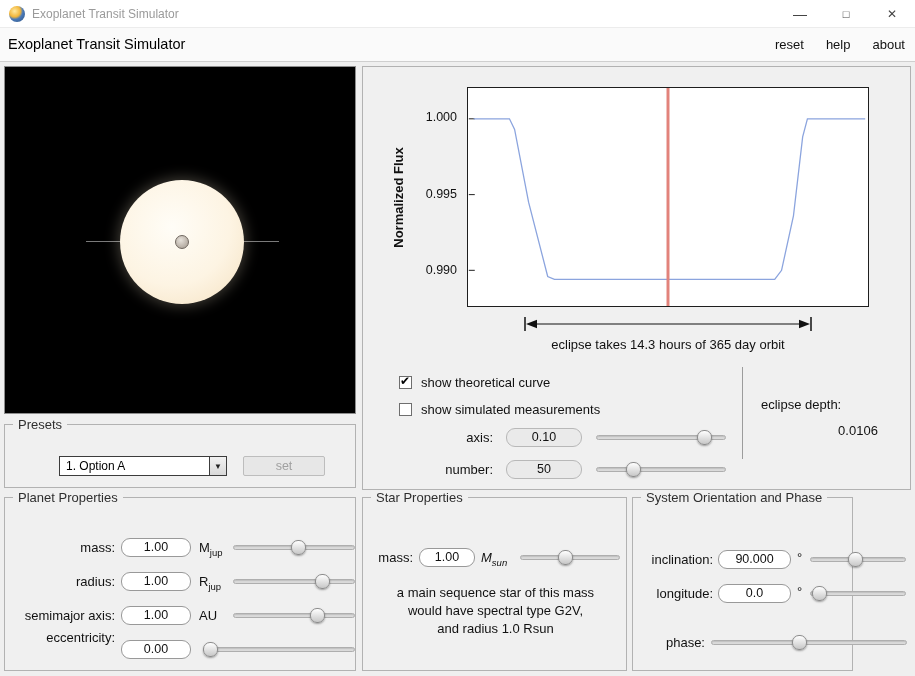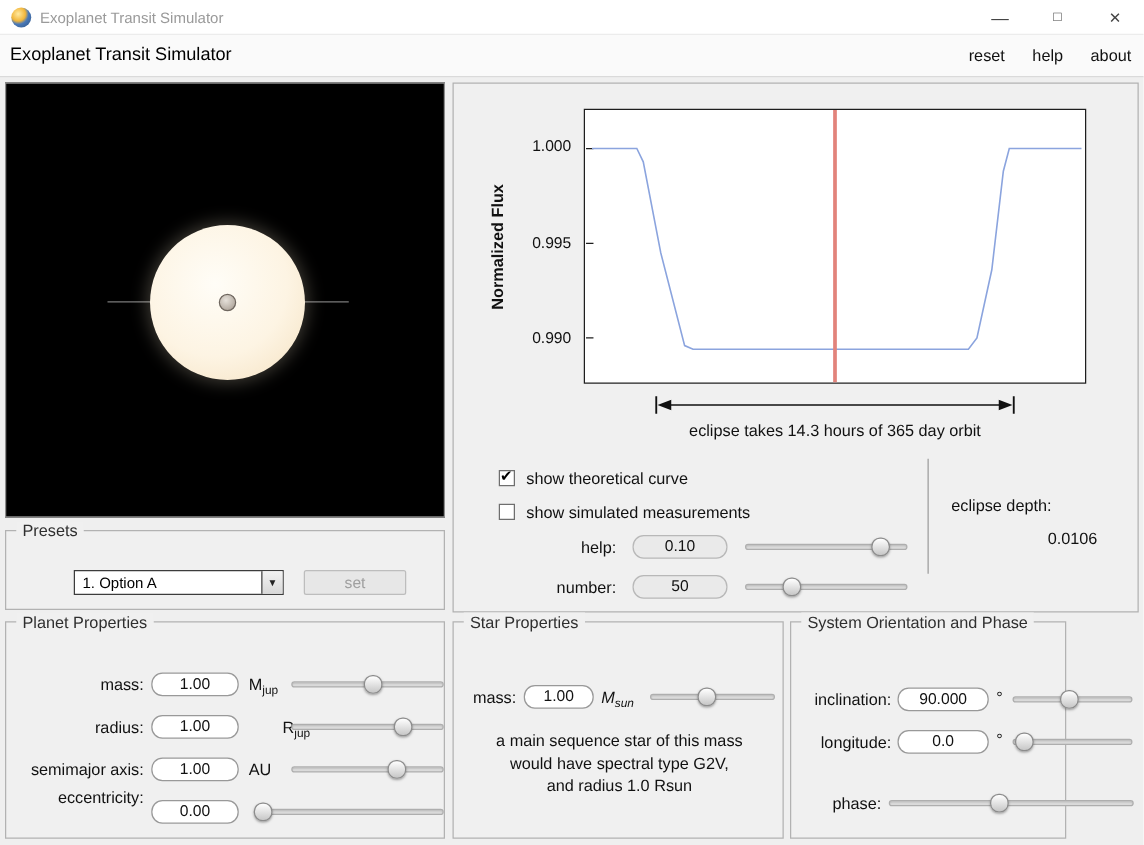--- a/index.html
+++ b/index.html
@@ -177,21 +177,21 @@
       </div>
       <div class="checkrow" style="top:334px">
         <span class="checkbox"></span>
         <span class="checklabel">show simulated measurements</span>
       </div>
 
       <div class="v-divider"></div>
       <div class="depth-label">eclipse depth:</div>
       <div class="depth-value">0.0106</div>
 
-      <div class="field-label" style="left:30px; top:363px; width:100px;">help:</div>
+      <div class="field-label" style="left:30px; top:363px; width:100px;">axis:</div>
       <div class="num-input gray" style="left:143px; top:361px; width:76px;">0.10</div>
       <div class="slider" style="left: 233px; top: 363px; width: 130px; --frac: 0.88;">
         <div class="track"></div>
         <div class="thumb"></div>
       </div>
 
       <div class="field-label" style="left:30px; top:395px; width:100px;">number:</div>
       <div class="num-input gray" style="left:143px; top:393px; width:76px;">50</div>
       <div class="slider" style="left: 233px; top: 395px; width: 130px; --frac: 0.26;">
         <div class="track"></div>
@@ -205,21 +205,21 @@
       <div class="field-label" style="left:6px; top:42px; width:104px;">mass:</div>
       <div class="num-input" style="left:116px; top:40px; width:70px;">1.00</div>
       <span class="unit" style="left:194px; top:42px;"><span>M</span><sub>jup</sub></span>
       <div class="slider" style="left: 228px; top: 42px; width: 122px; --frac: 0.54;">
         <div class="track"></div>
           <div class="thumb"></div>
       </div>
 
       <div class="field-label" style="left:6px; top:76px; width:104px;">radius:</div>
       <div class="num-input" style="left:116px; top:74px; width:70px;">1.00</div>
-      <span class="unit" style="left:194px; top:76px;margin-left:27px;"><span>R</span><sub>jup</sub></span>
+      <span class="unit" style="left:194px; top:76px;"><span>R</span><sub>jup</sub></span>
       <div class="slider" style="left: 228px; top: 76px; width: 122px; --frac: 0.77;">
         <div class="track"></div>
           <div class="thumb"></div>
       </div>
 
       <div class="field-label" style="left:6px; top:110px; width:104px;">semimajor axis:</div>
       <div class="num-input" style="left:116px; top:108px; width:70px;">1.00</div>
       <span class="unit" style="left:194px; top:110px;"><span>AU</span><sub></sub></span>
       <div class="slider" style="left: 228px; top: 110px; width: 122px; --frac: 0.72;">
         <div class="track"></div>

